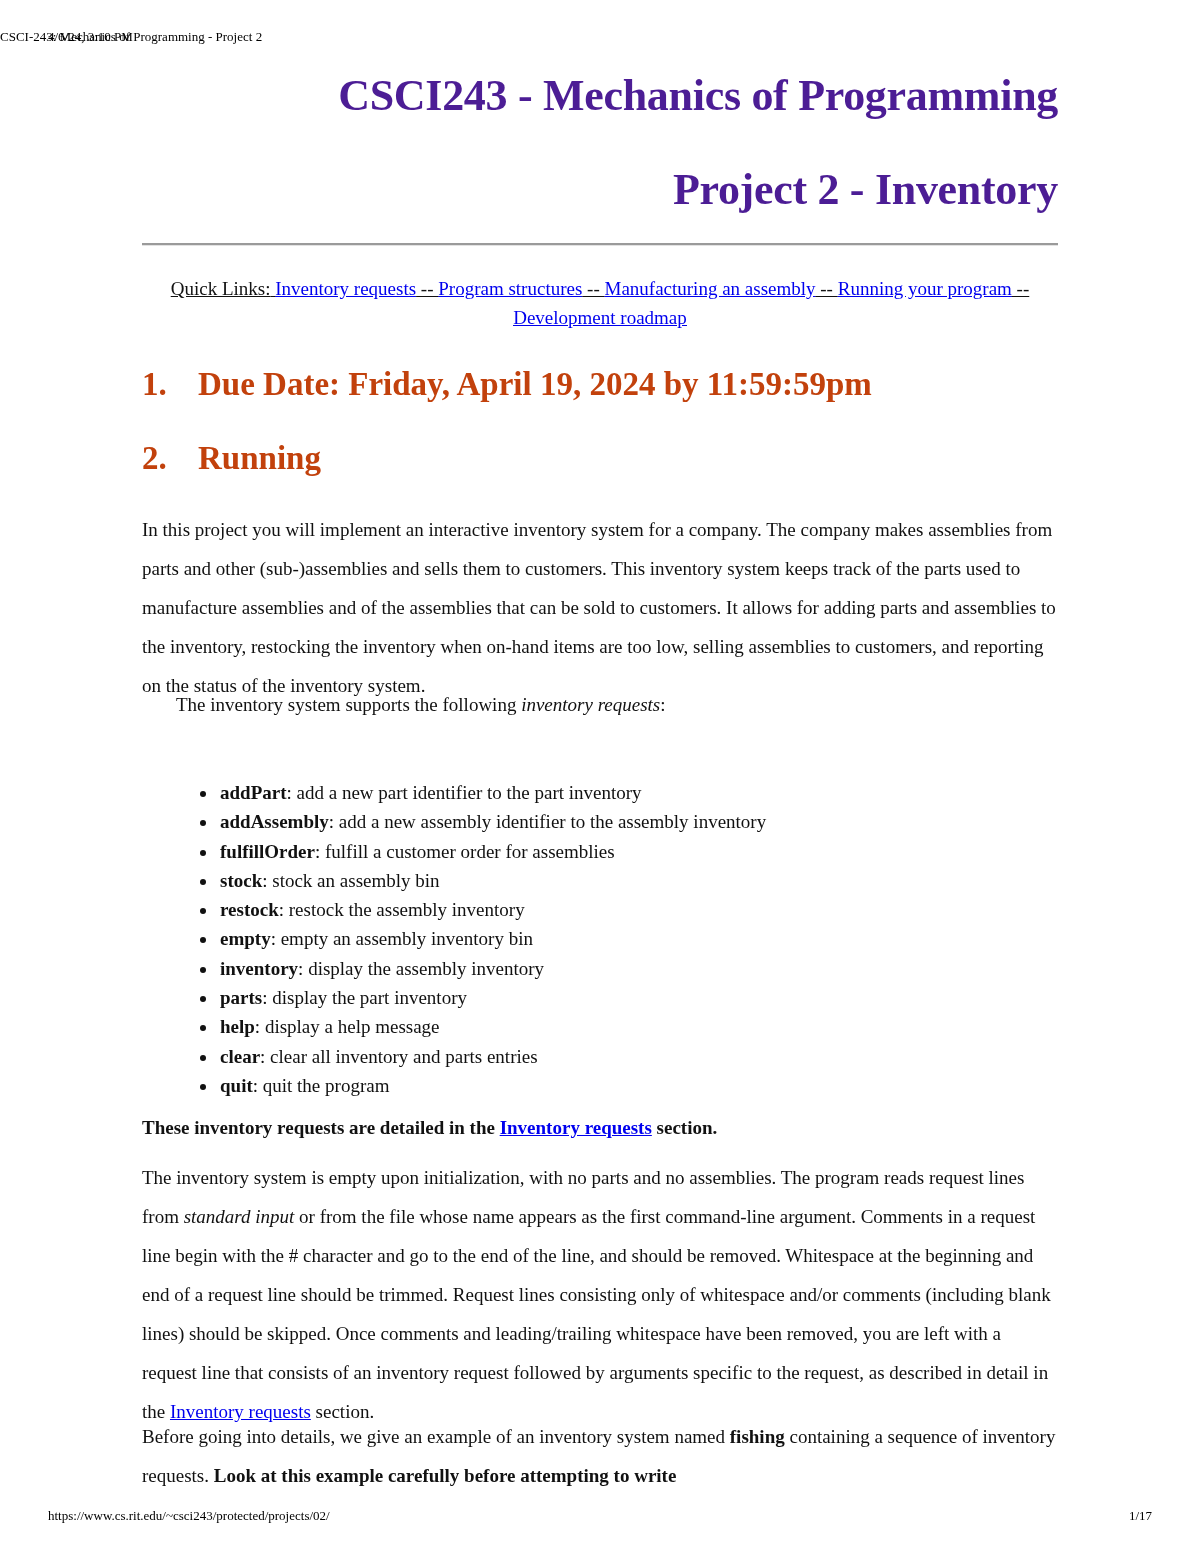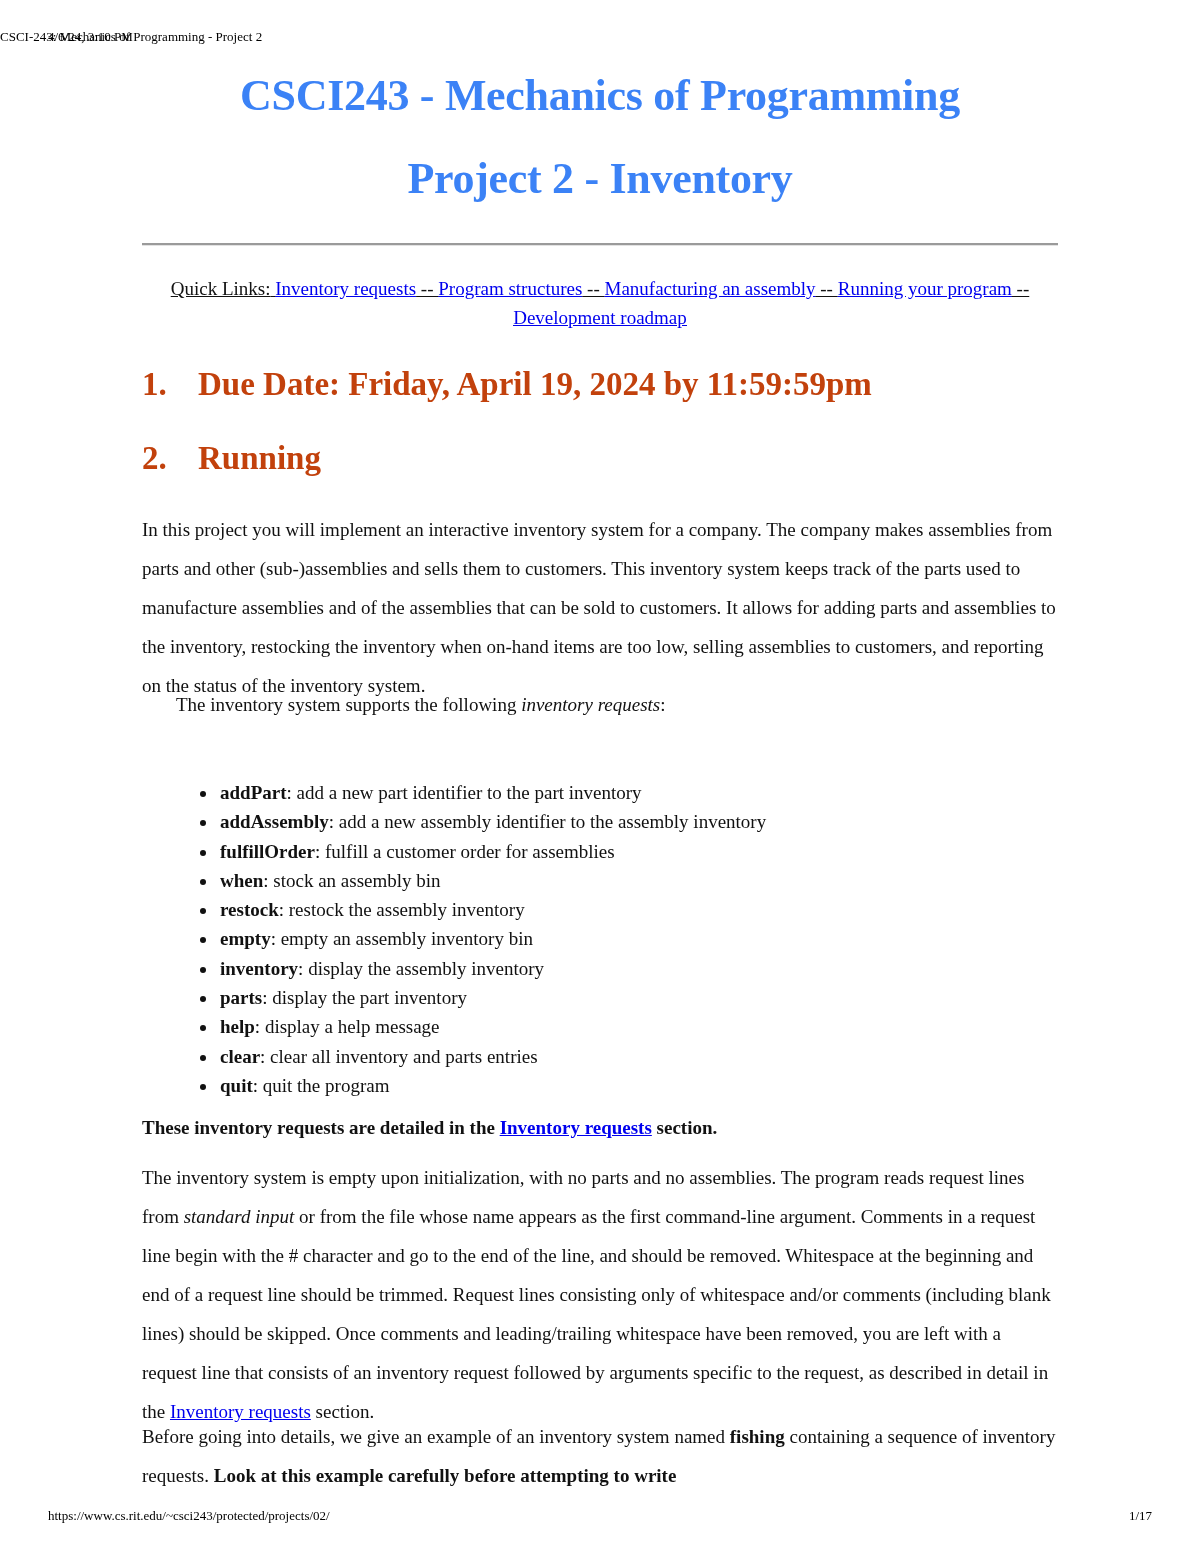--- a/index.html
+++ b/index.html
@@ -5,24 +5,24 @@
   html, body { margin:0; padding:0; background:#ffffff; }
   body { width:1200px; height:1553px; position:relative; overflow:hidden;
          font-family:"Liberation Serif", "DejaVu Serif", serif; color:#111; }
   .print-header, .print-footer { position:absolute; left:0; width:1200px; font-size:13px; color:#000; }
   .print-header { top:29px; }
   .print-footer { top:1508px; }
   .ph-left { position:absolute; left:48px; }
   .ph-center { position:absolute; left:0; width:1159px; text-align:left; }
   .ph-right { position:absolute; right:48px; }
   .page { position:absolute; left:142px; top:0; width:916px; }
-  h1.title { margin:0; position:absolute; left:0; width:916px; text-align:center;
-             color:#3b82f6; font-size:44px; font-weight:bold; letter-spacing:-0.3px; }
+  h1.title { margin:0; position:absolute; left:0; width:916px; text-align:right;
+             color:#4c1d95; font-size:44px; font-weight:bold; letter-spacing:-0.3px; }
   .t1 { top:70px; }
-  .t2 { top:153px; }
+  .t2 { top:164px; }
   hr.rule { position:absolute; top:243px; left:0; width:916px; margin:0; border:0;
             border-top:2px solid #9a9a9a; border-bottom:1px solid #e2e2e2; }
   .quick { position:absolute; top:274px; left:0; width:916px; text-align:center;
            font-size:19px; line-height:29px;text-decoration:underline; }
   a { color:#0000ee; text-decoration:underline; }
   h2.sec { position:absolute; left:0; margin:0; color:#c2410c; font-size:33px; font-weight:bold; }
   h2.sec .num { display:inline-block; width:56px; }
   .s1 { top:366px; }
   .s2 { top:440px; }
   .para { position:absolute; left:0; width:916px; font-size:19px; line-height:39px; margin:0; }
@@ -61,21 +61,21 @@
   </h2>
 
   <p class="para p1">In this project you will implement an interactive inventory system for a company. The company makes assemblies from parts and other (sub-)assemblies and sells them to customers. This inventory system keeps track of the parts used to manufacture assemblies and of the assemblies that can be sold to customers. It allows for adding parts and assemblies to the inventory, restocking the inventory when on-hand items are too low, selling assemblies to customers, and reporting on the status of the inventory system.</p>
 
   <p class="para p2"><span>The inventory system supports the following </span><em>inventory requests</em><span>:</span></p>
 
   <ul class="reqs">
     <li><b>addPart</b><span>: add a new part identifier to the part inventory</span></li>
     <li><b>addAssembly</b><span>: add a new assembly identifier to the assembly inventory</span></li>
     <li><b>fulfillOrder</b><span>: fulfill a customer order for assemblies</span></li>
-    <li><b>when</b><span>: stock an assembly bin</span></li>
+    <li><b>stock</b><span>: stock an assembly bin</span></li>
     <li><b>restock</b><span>: restock the assembly inventory</span></li>
     <li><b>empty</b><span>: empty an assembly inventory bin</span></li>
     <li><b>inventory</b><span>: display the assembly inventory</span></li>
     <li><b>parts</b><span>: display the part inventory</span></li>
     <li><b>help</b><span>: display a help message</span></li>
     <li><b>clear</b><span>: clear all inventory and parts entries</span></li>
     <li><b>quit</b><span>: quit the program</span></li>
   </ul>
 
   <p class="para p3"><span>These inventory requests are detailed in the </span><a href="#">Inventory requests</a><span> section.</span></p>

